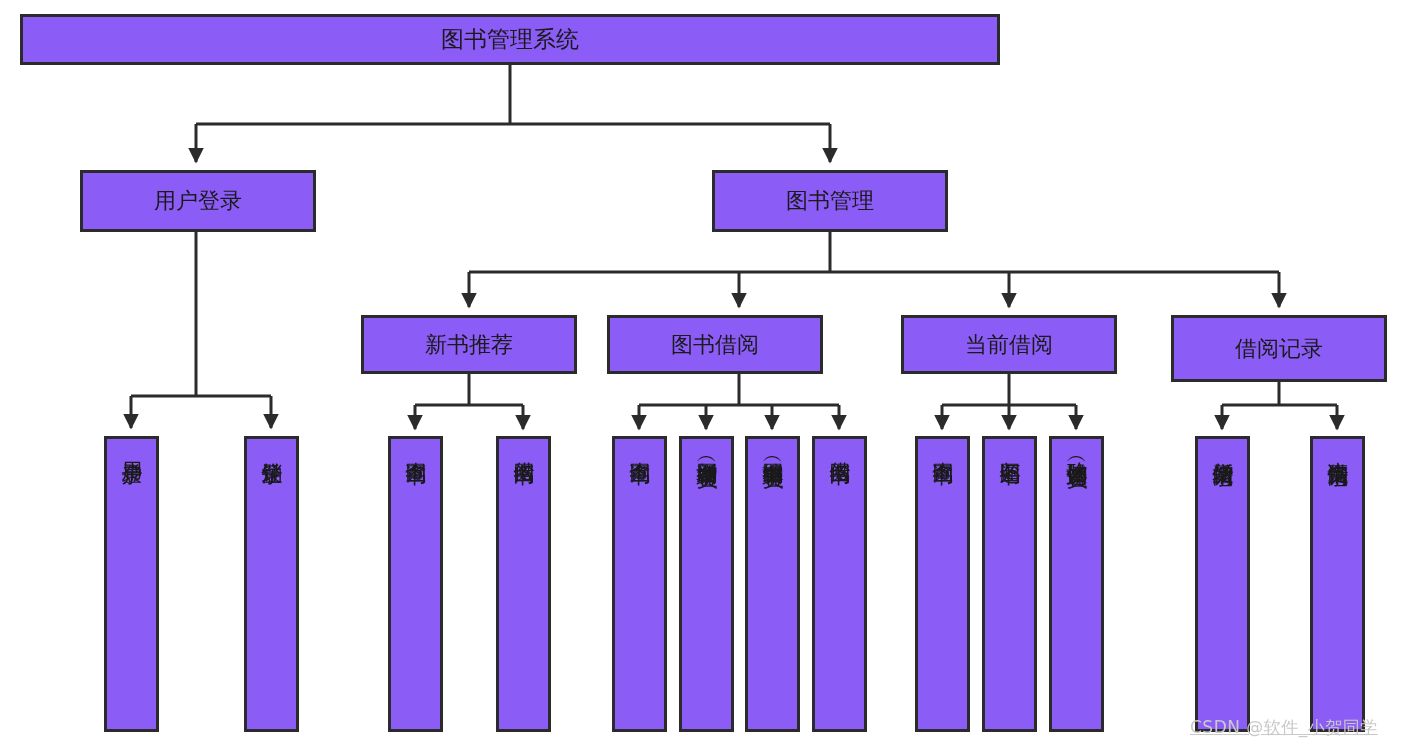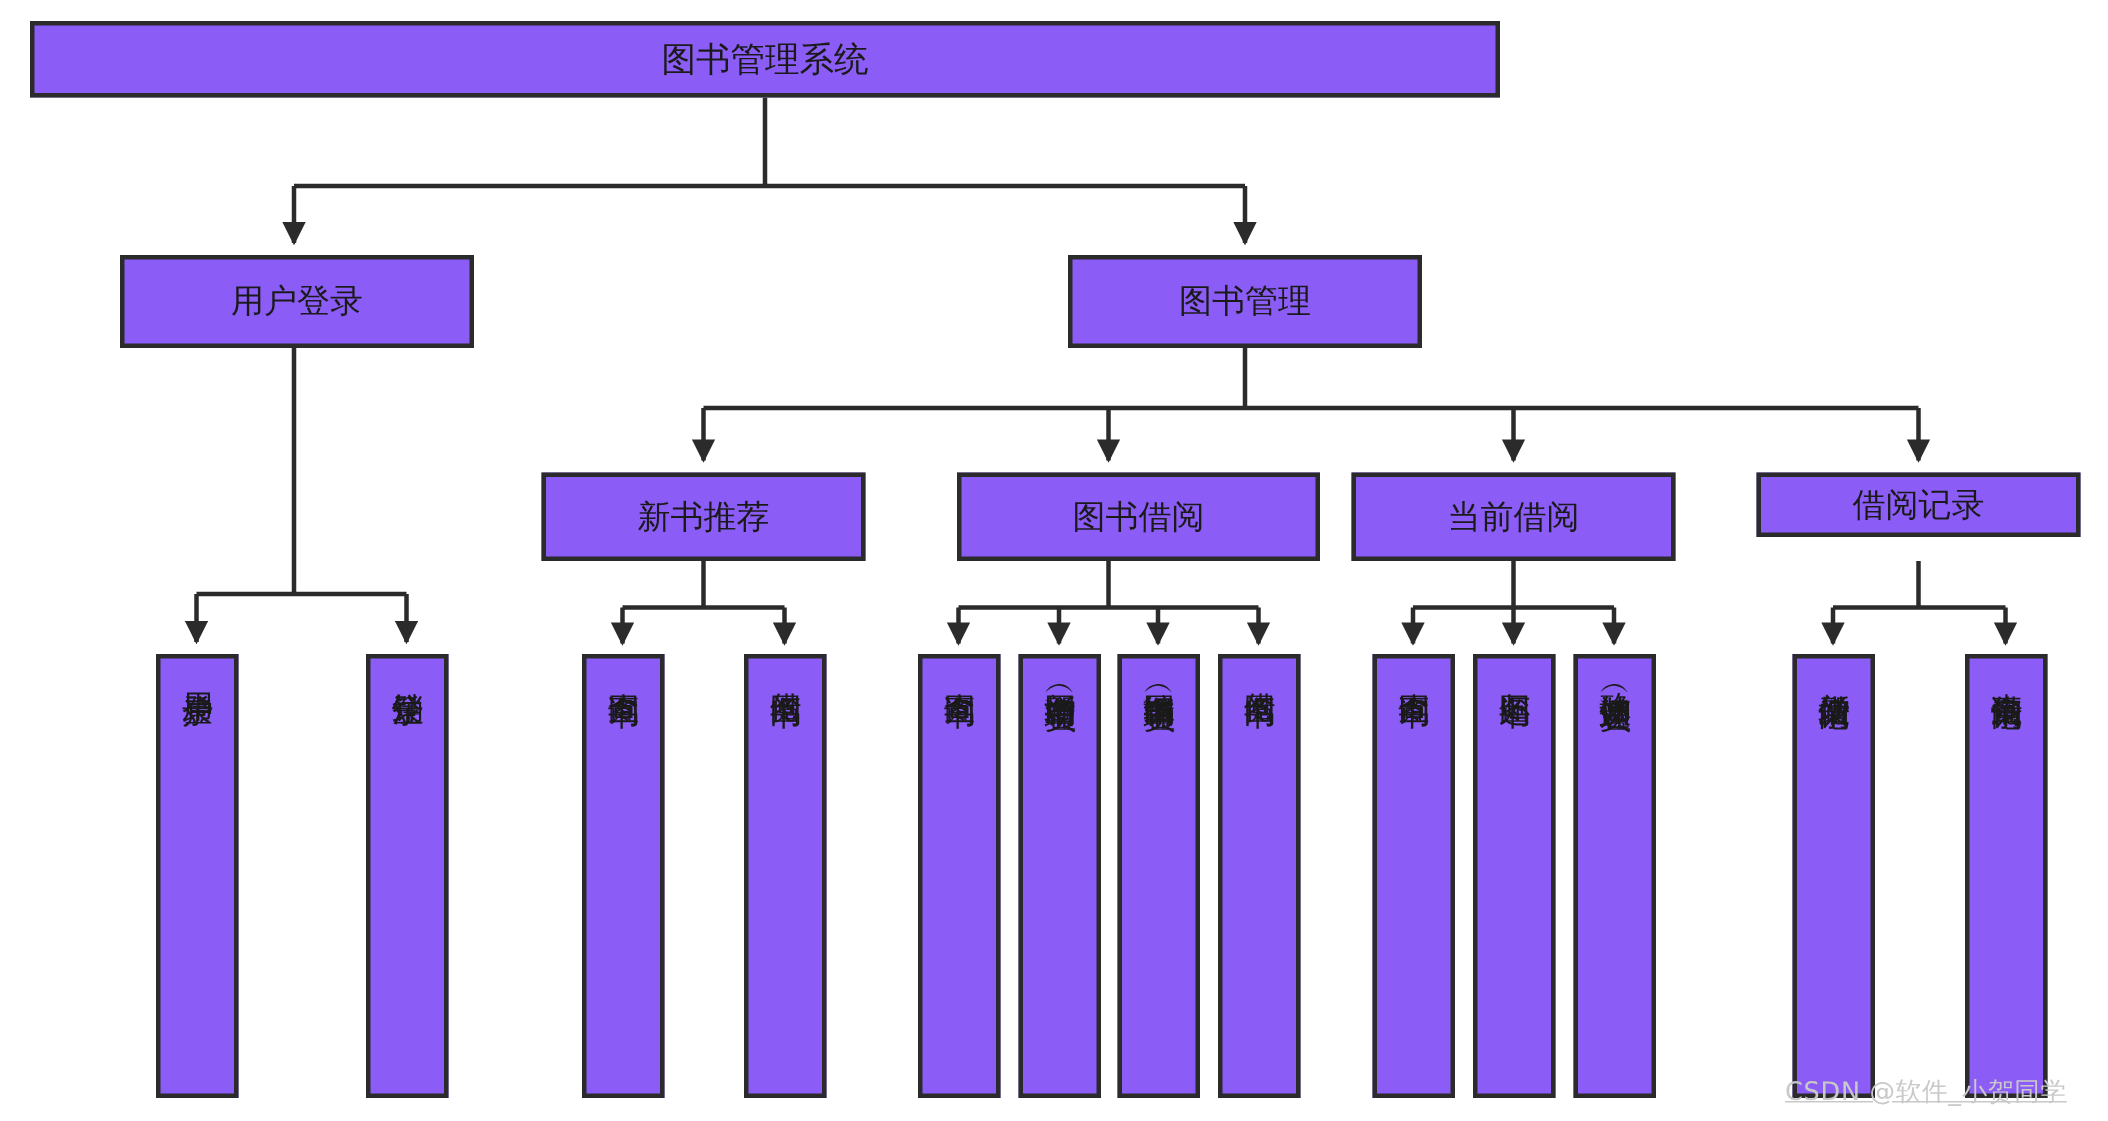--- a/index.html
+++ b/index.html
@@ -116,29 +116,29 @@
   </div>
 
   <div class="node lvl2" style="left:712px;top:170px;width:236px;height:62px;">
     <span class="htext">图书管理</span>
   </div>
 
   <div class="node lvl3" style="left:361px;top:315px;width:216px;height:59px;">
     <span class="htext">新书推荐</span>
   </div>
 
-  <div class="node lvl3" style="left:638px;top:315px;width:242px;height:59px;">
+  <div class="node lvl3" style="left:607px;top:315px;width:216px;height:59px;">
     <span class="htext">图书借阅</span>
   </div>
 
   <div class="node lvl3" style="left:901px;top:315px;width:216px;height:59px;text-align:right;">
     <span class="htext">当前借阅</span>
   </div>
 
-  <div class="node lvl3" style="left:1171px;top:315px;width:216px;height:43px;">
+  <div class="node lvl3" style="left:1171px;top:315px;width:216px;height:67px;">
     <span class="htext">借阅记录</span>
   </div>
 
   <div class="node leaf" style="left:104px;top:436px;width:55px;height:296px;">
     <span class="vtext">用户登录</span>
   </div>
   <div class="node leaf" style="left:244px;top:436px;width:55px;height:296px;">
     <span class="vtext">注销登录</span>
   </div>
 

